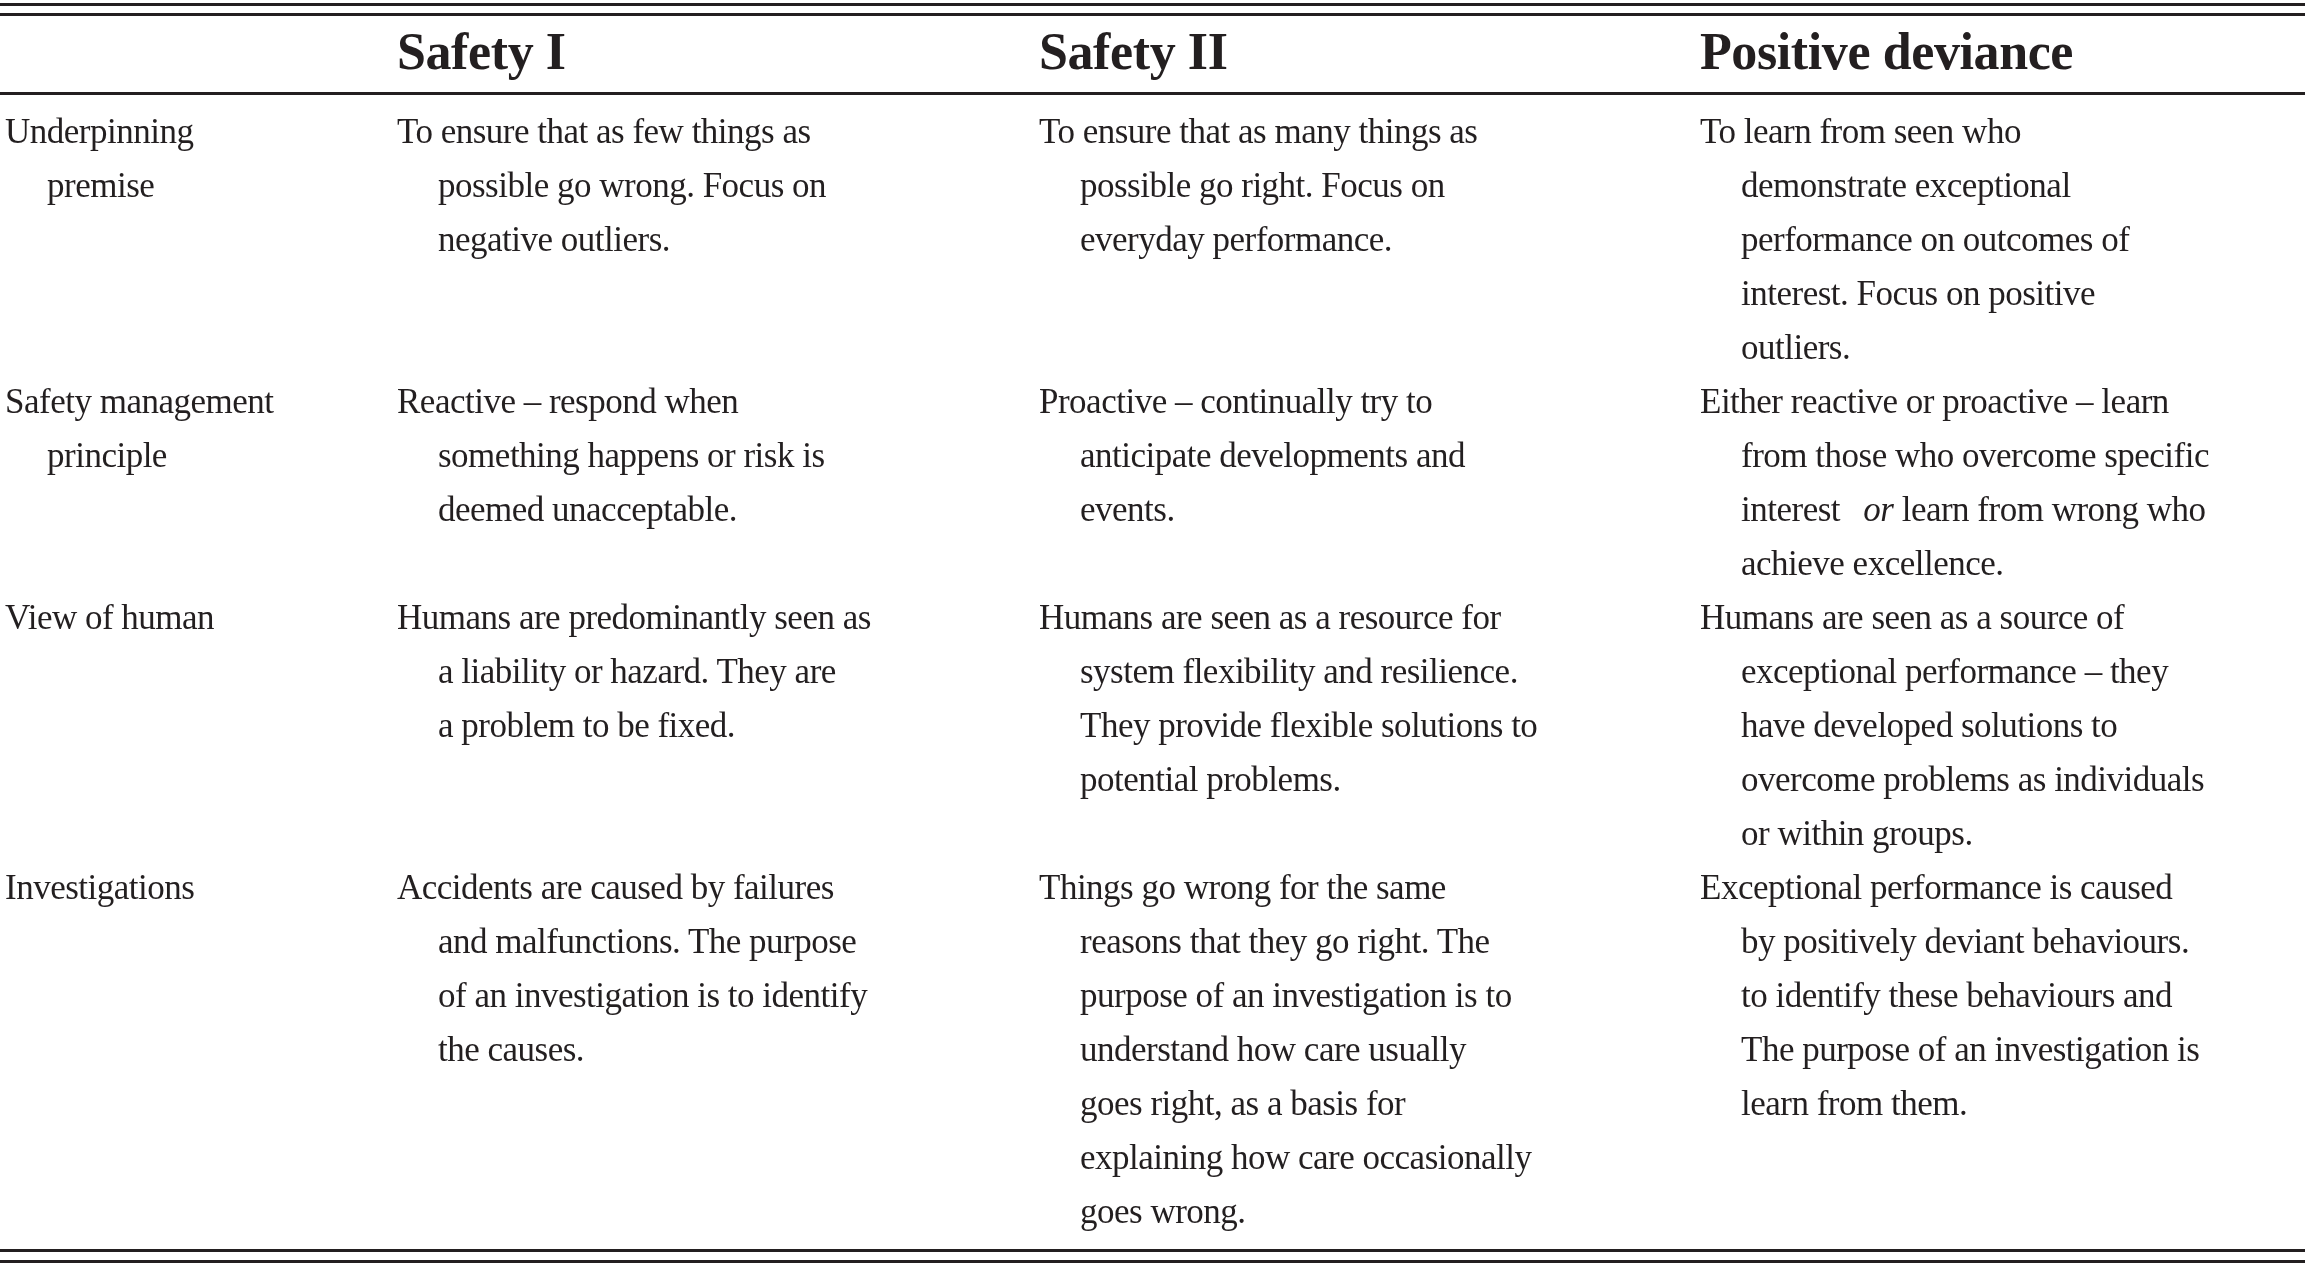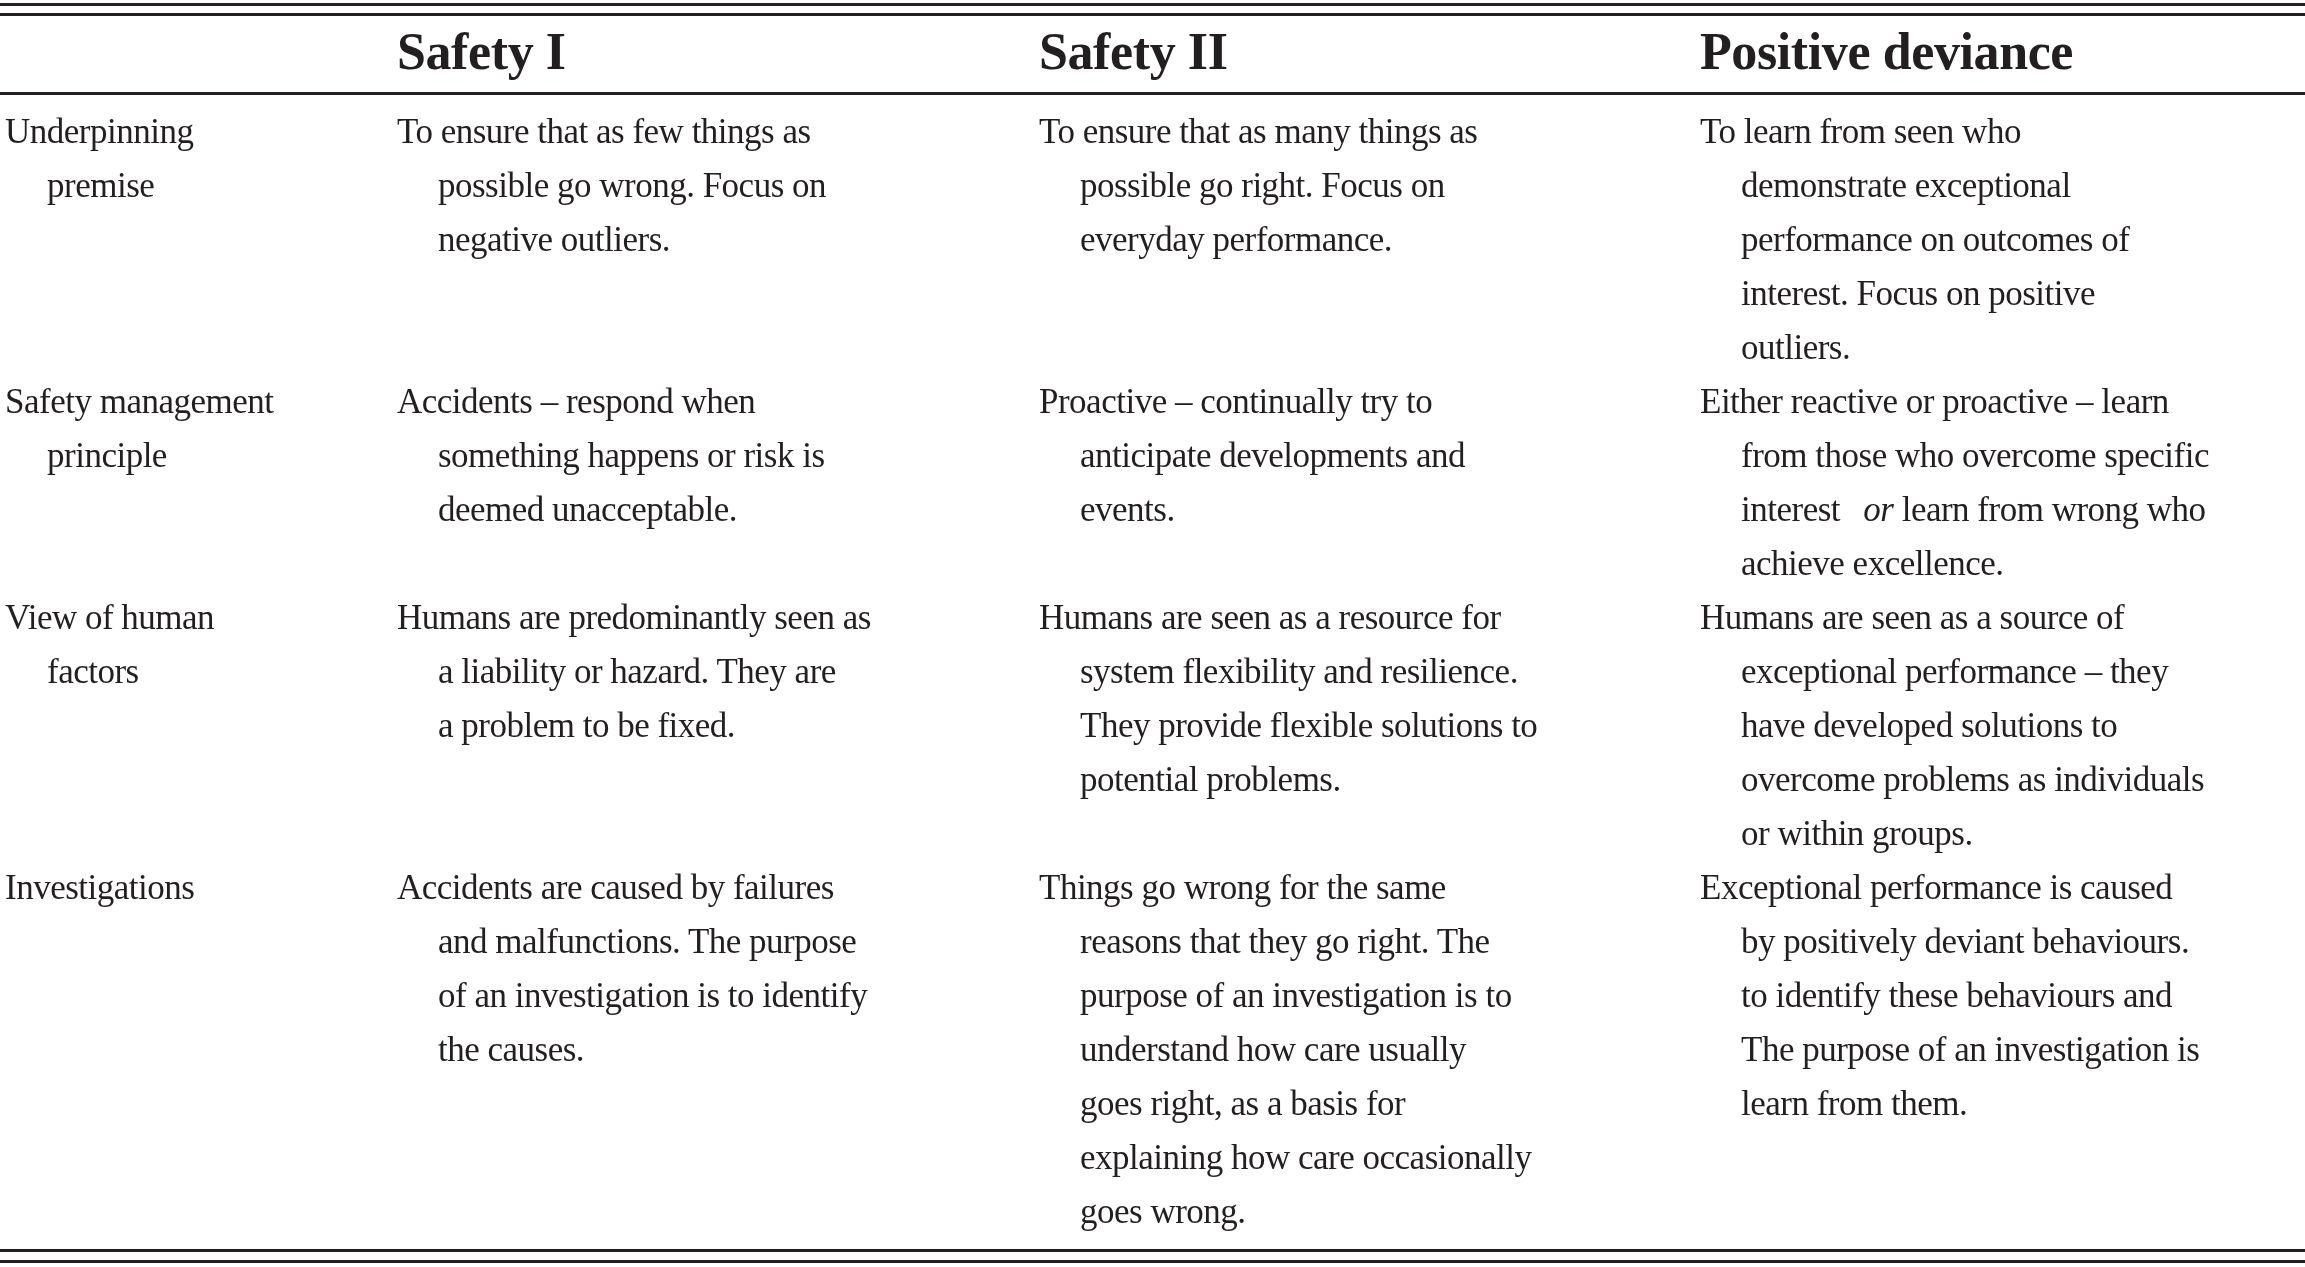--- a/index.html
+++ b/index.html
@@ -58,39 +58,38 @@
   <span class="ln cont">performance on outcomes of</span>
   <span class="ln cont">interest. Focus on positive</span>
   <span class="ln cont">outliers.</span>
 </div>
 
 <div class="cell c1 r2">
   <span class="ln">Safety management</span>
   <span class="ln cont">principle</span>
 </div>
 <div class="cell c2 r2">
-  <span class="ln">Accidents – respond when</span>
+  <span class="ln">Reactive – respond when</span>
   <span class="ln cont">something happens or risk is</span>
   <span class="ln cont">deemed unacceptable.</span>
 </div>
 <div class="cell c3 r2">
   <span class="ln">Proactive – continually try to</span>
   <span class="ln cont">anticipate developments and</span>
   <span class="ln cont">events.</span>
 </div>
 <div class="cell c4 r2">
   <span class="ln">Either reactive or proactive – learn</span>
   <span class="ln cont">from those who overcome specific</span>
   <span class="ln cont"><span>interest</span> <i>or</i> <span>learn from wrong who</span></span>
   <span class="ln cont">achieve excellence.</span>
 </div>
 
 <div class="cell c1 r3">
   <span class="ln">View of human</span>
-  <span class="ln cont">factors</span>
 </div>
 <div class="cell c2 r3">
   <span class="ln">Humans are predominantly seen as</span>
   <span class="ln cont">a liability or hazard. They are</span>
   <span class="ln cont">a problem to be fixed.</span>
 </div>
 <div class="cell c3 r3">
   <span class="ln">Humans are seen as a resource for</span>
   <span class="ln cont">system flexibility and resilience.</span>
   <span class="ln cont">They provide flexible solutions to</span>

